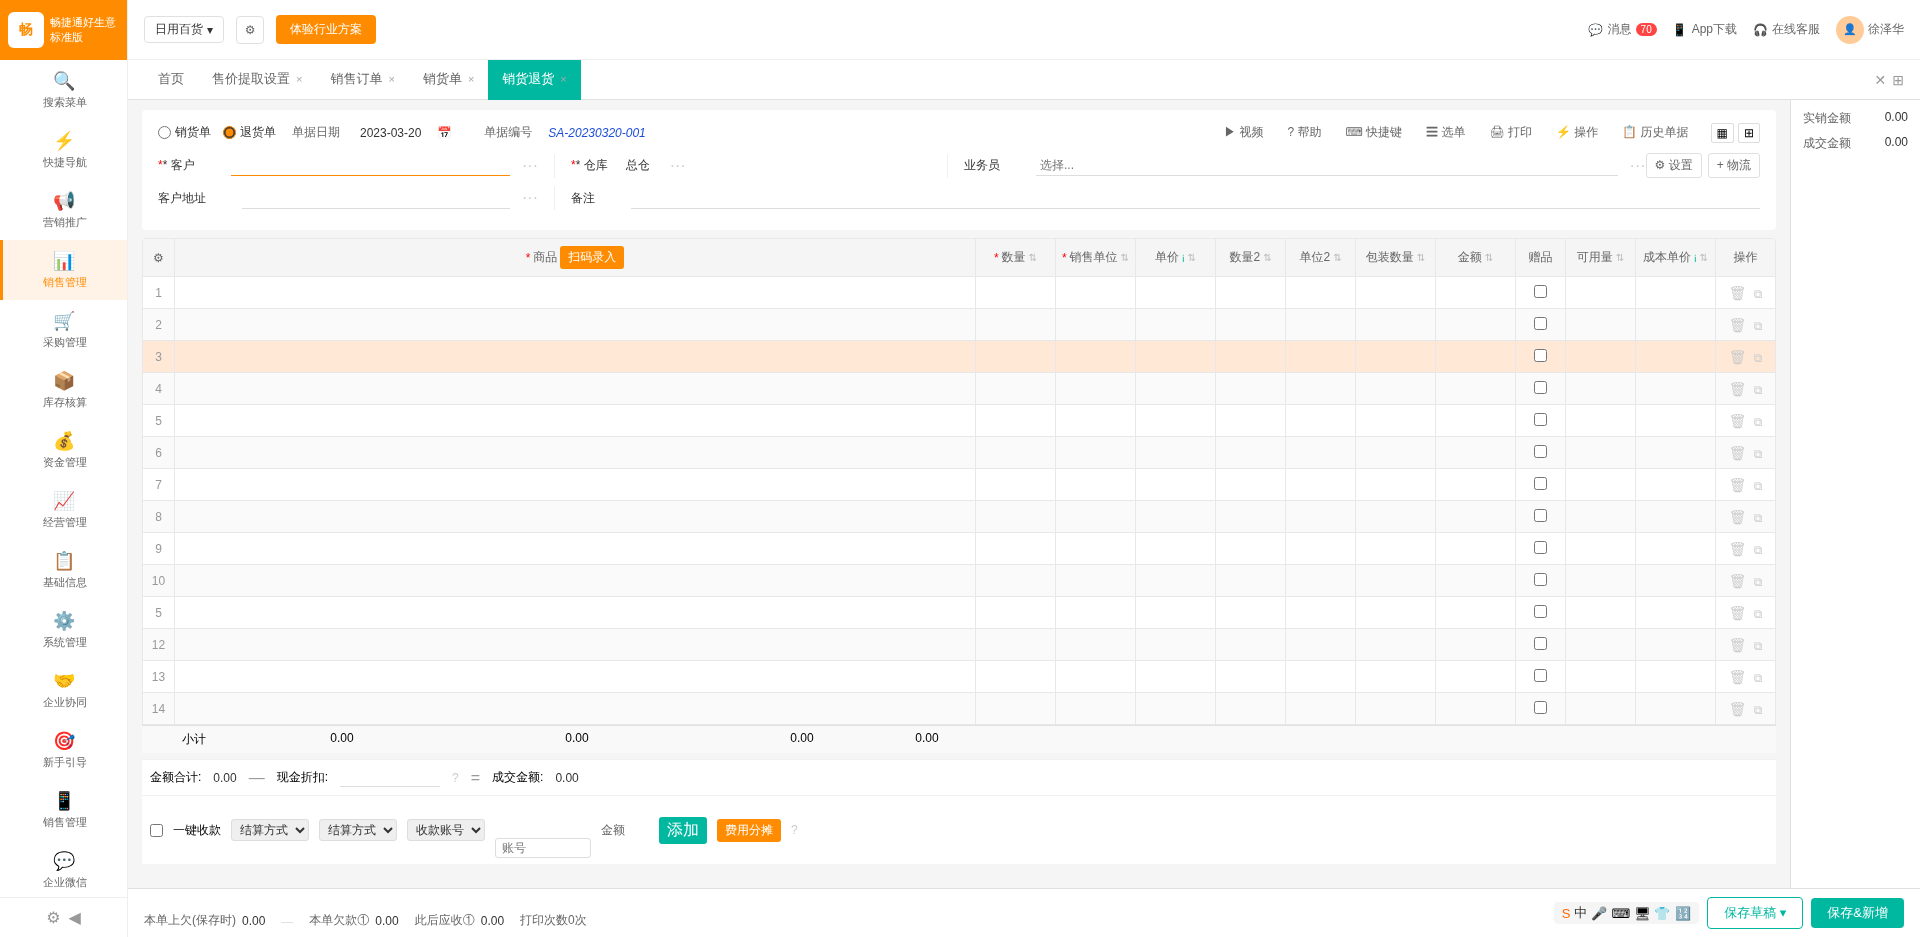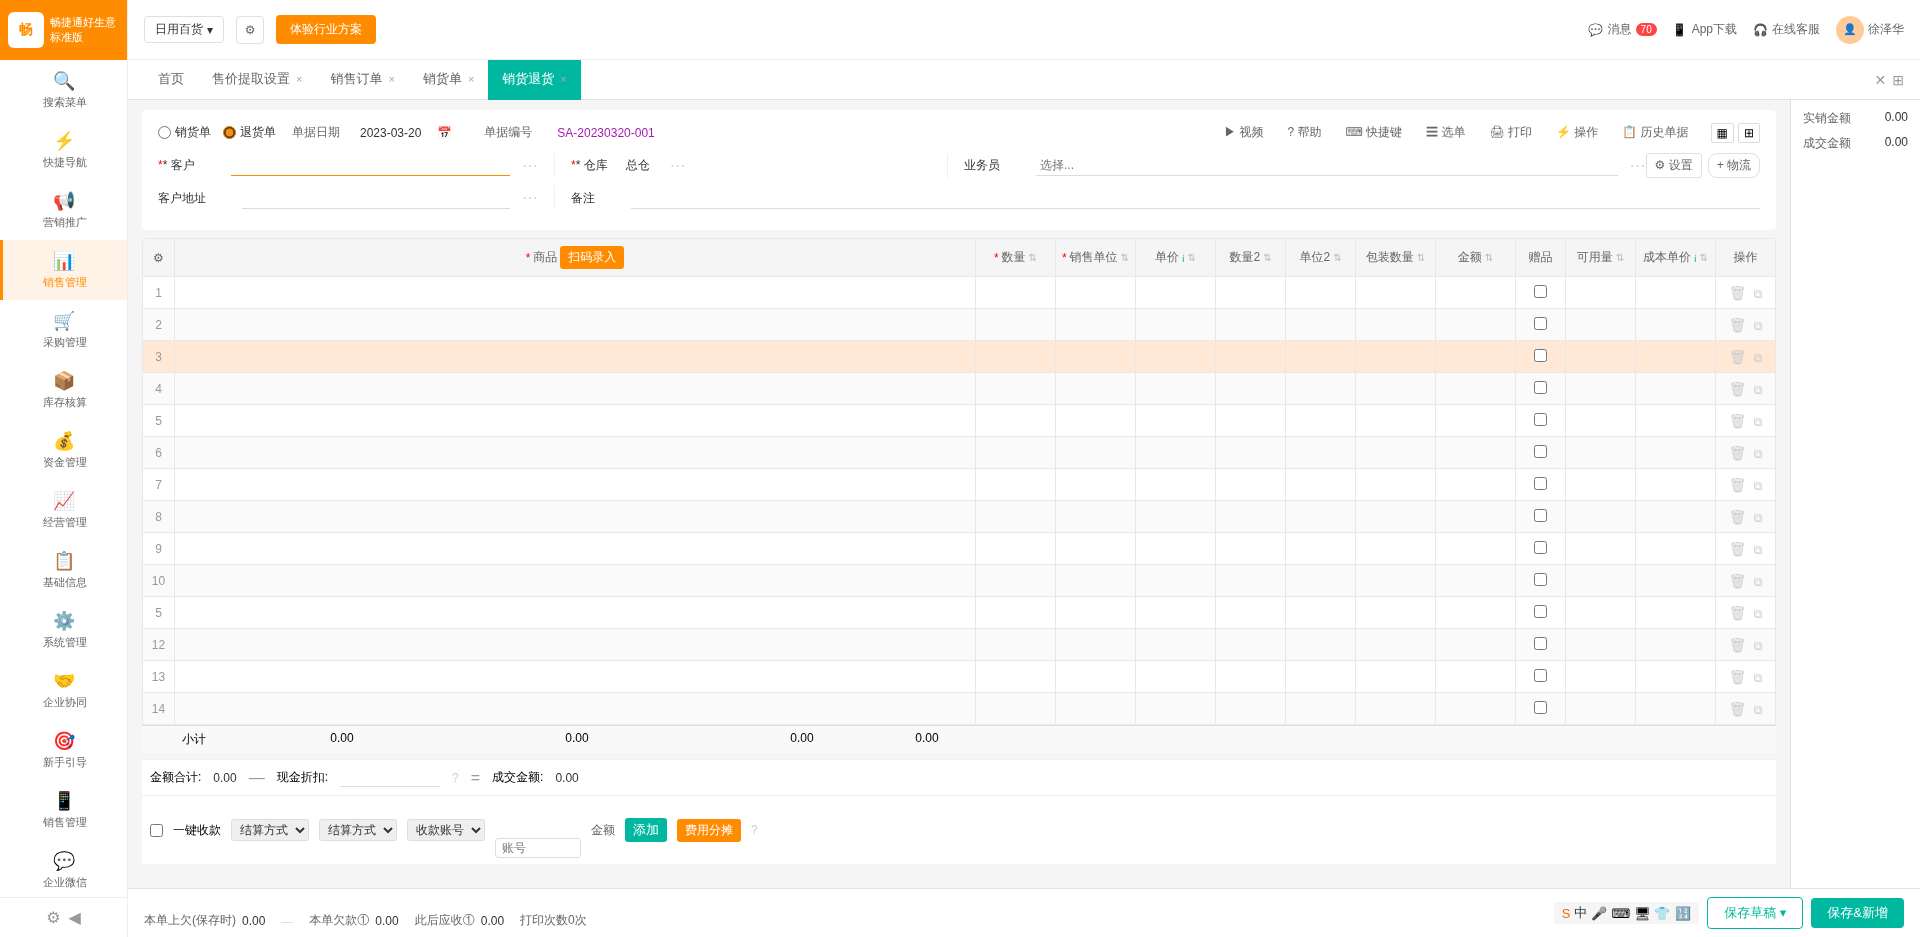--- a/index.html
+++ b/index.html
@@ -79,24 +79,24 @@
     .summary-row { display: flex; align-items: center; padding: 8px 8px; background: #fff; gap: 12px; border-top: 1px solid #f0f0f0; }
     .summary-minus { color: #999; font-size: 16px; }
 
     
     .bottom-bar { background: #fff; border-top: 1px solid #e0e0e0; padding: 8px 16px; display: flex; align-items: flex-end; gap: 16px; }
     .bottom-info { display: flex; align-items: center; gap: 6px; font-size: 12px; color: #666; }
     .btn-save-draft { background: #fff; border: 1px solid #00b8a0; color: #00b8a0; border-radius: 4px; padding: 6px 16px; cursor: pointer; font-size: 13px; }
     .btn-save-new { background: #00b8a0; border: none; color: #fff; border-radius: 4px; padding: 6px 16px; cursor: pointer; font-size: 13px; }
 
     .fee-split-btn { background: #ff8c00; color: #fff; border: none; border-radius: 3px; padding: 3px 8px; font-size: 12px; cursor: pointer; }
-    .add-fee-btn { background: #00b8a0; color: #fff; border: none; border-radius: 3px; padding: 3px 8px; font-size: 13px; cursor: pointer; }
+    .add-fee-btn { background: #00b8a0; color: #fff; border: none; border-radius: 3px; padding: 3px 8px; font-size: 16px; cursor: pointer; margin-left: 24px; }
 
     .settings-btn { background: #fff; border: 1px solid #e0e0e0; border-radius: 3px; padding: 3px 8px; font-size: 12px; cursor: pointer; color: #666; }
-    .add-logistics-btn { background: #fff; border: 1px solid #e0e0e0; border-radius: 9px; padding: 3px 8px; font-size: 12px; cursor: pointer; color: #666; text-align: center; }
+    .add-logistics-btn { background: #fff; border: 1px solid #e0e0e0; border-radius: 3px; padding: 3px 8px; font-size: 12px; cursor: pointer; color: #666; text-align: center; }
 
     .main-body { display: flex; flex: 1; overflow: hidden; }
     .main-content { flex: 1; overflow: auto; }
 
     .col-gear { width: 32px; }
     .col-product { min-width: 120px; }
     .col-qty { width: 80px; }
     .col-unit { width: 80px; }
     .col-price { width: 80px; }
     .col-qty2 { width: 70px; }
@@ -261,21 +261,21 @@
               </label>
               <label class="radio-item">
                 <input type="radio" name="doctype" checked="" style="">
                 <span>退货单</span>
               </label>
             </div>
             <span style="color:#666;">单据日期</span>
             <span style="color:#333; margin-left:4px;">2023-03-20</span>
             <span style="color:#ff8c00; cursor:pointer;">📅</span>
             <span style="color:#666; margin-left:16px;">单据编号</span>
-            <span style="color:#a21caf; margin-left:9px;">SA-20230320-001</span>
+            <span style="color:#1d4ed8; margin-left:0;font-style:italic;">SA-20230320-001</span>
             <div style="margin-left:auto; display:flex; gap:12px; align-items:center;">
               <span class="toolbar-btn">▶ 视频</span>
               <span class="toolbar-btn">? 帮助</span>
               <span class="toolbar-btn">⌨ 快捷键</span>
               <span class="toolbar-btn">☰ 选单</span>
               <span class="toolbar-btn">🖨 打印</span>
               <span class="toolbar-btn">⚡ 操作</span>
               <span class="toolbar-btn">📋 历史单据</span>
               <span style="margin-left:4px; display:flex; gap:4px;">
                 <span style="border:1px solid #ddd; padding:2px 5px; cursor:pointer; border-radius:2px;">▦</span>
@@ -692,21 +692,21 @@
           <span>一键收款</span>
           <select style="border:1px solid #ddd; border-radius:3px; padding:2px 4px; font-size:12px; color:#333;">
             <option>结算方式</option>
           </select>
           <select style="border:1px solid #ddd; border-radius:3px; padding:2px 4px; font-size:12px; color:#333;">
             <option>结算方式</option>
           </select>
           <select style="border:1px solid #ddd; border-radius:3px; padding:2px 4px; font-size:12px; color:#333;">
             <option>收款账号</option>
           </select>
-          <input type="text" placeholder="账号" style="width: 86px; border: 1px solid rgb(221, 221, 221); border-radius: 3px; padding: 2px 6px; font-size: 12px; margin-top: 36px;">
+          <input type="text" placeholder="账号" style="width: 96px; border: 1px solid rgb(221, 221, 221); border-radius: 3px; padding: 2px 6px; font-size: 12px; margin-top: 36px;">
           <span style="color:#666;">金额</span>
           <button class="add-fee-btn">添加</button>
           <button class="fee-split-btn">费用分摊</button>
           <span style="color:#ccc; cursor:pointer;">?</span>
         </div>
 
       </div>
     </div>
 
     <div style="width:130px; background:#fff; border-left:1px solid #e0e0e0; padding:10px 12px; display:flex; flex-direction:column; gap:8px; min-height:100%;">

